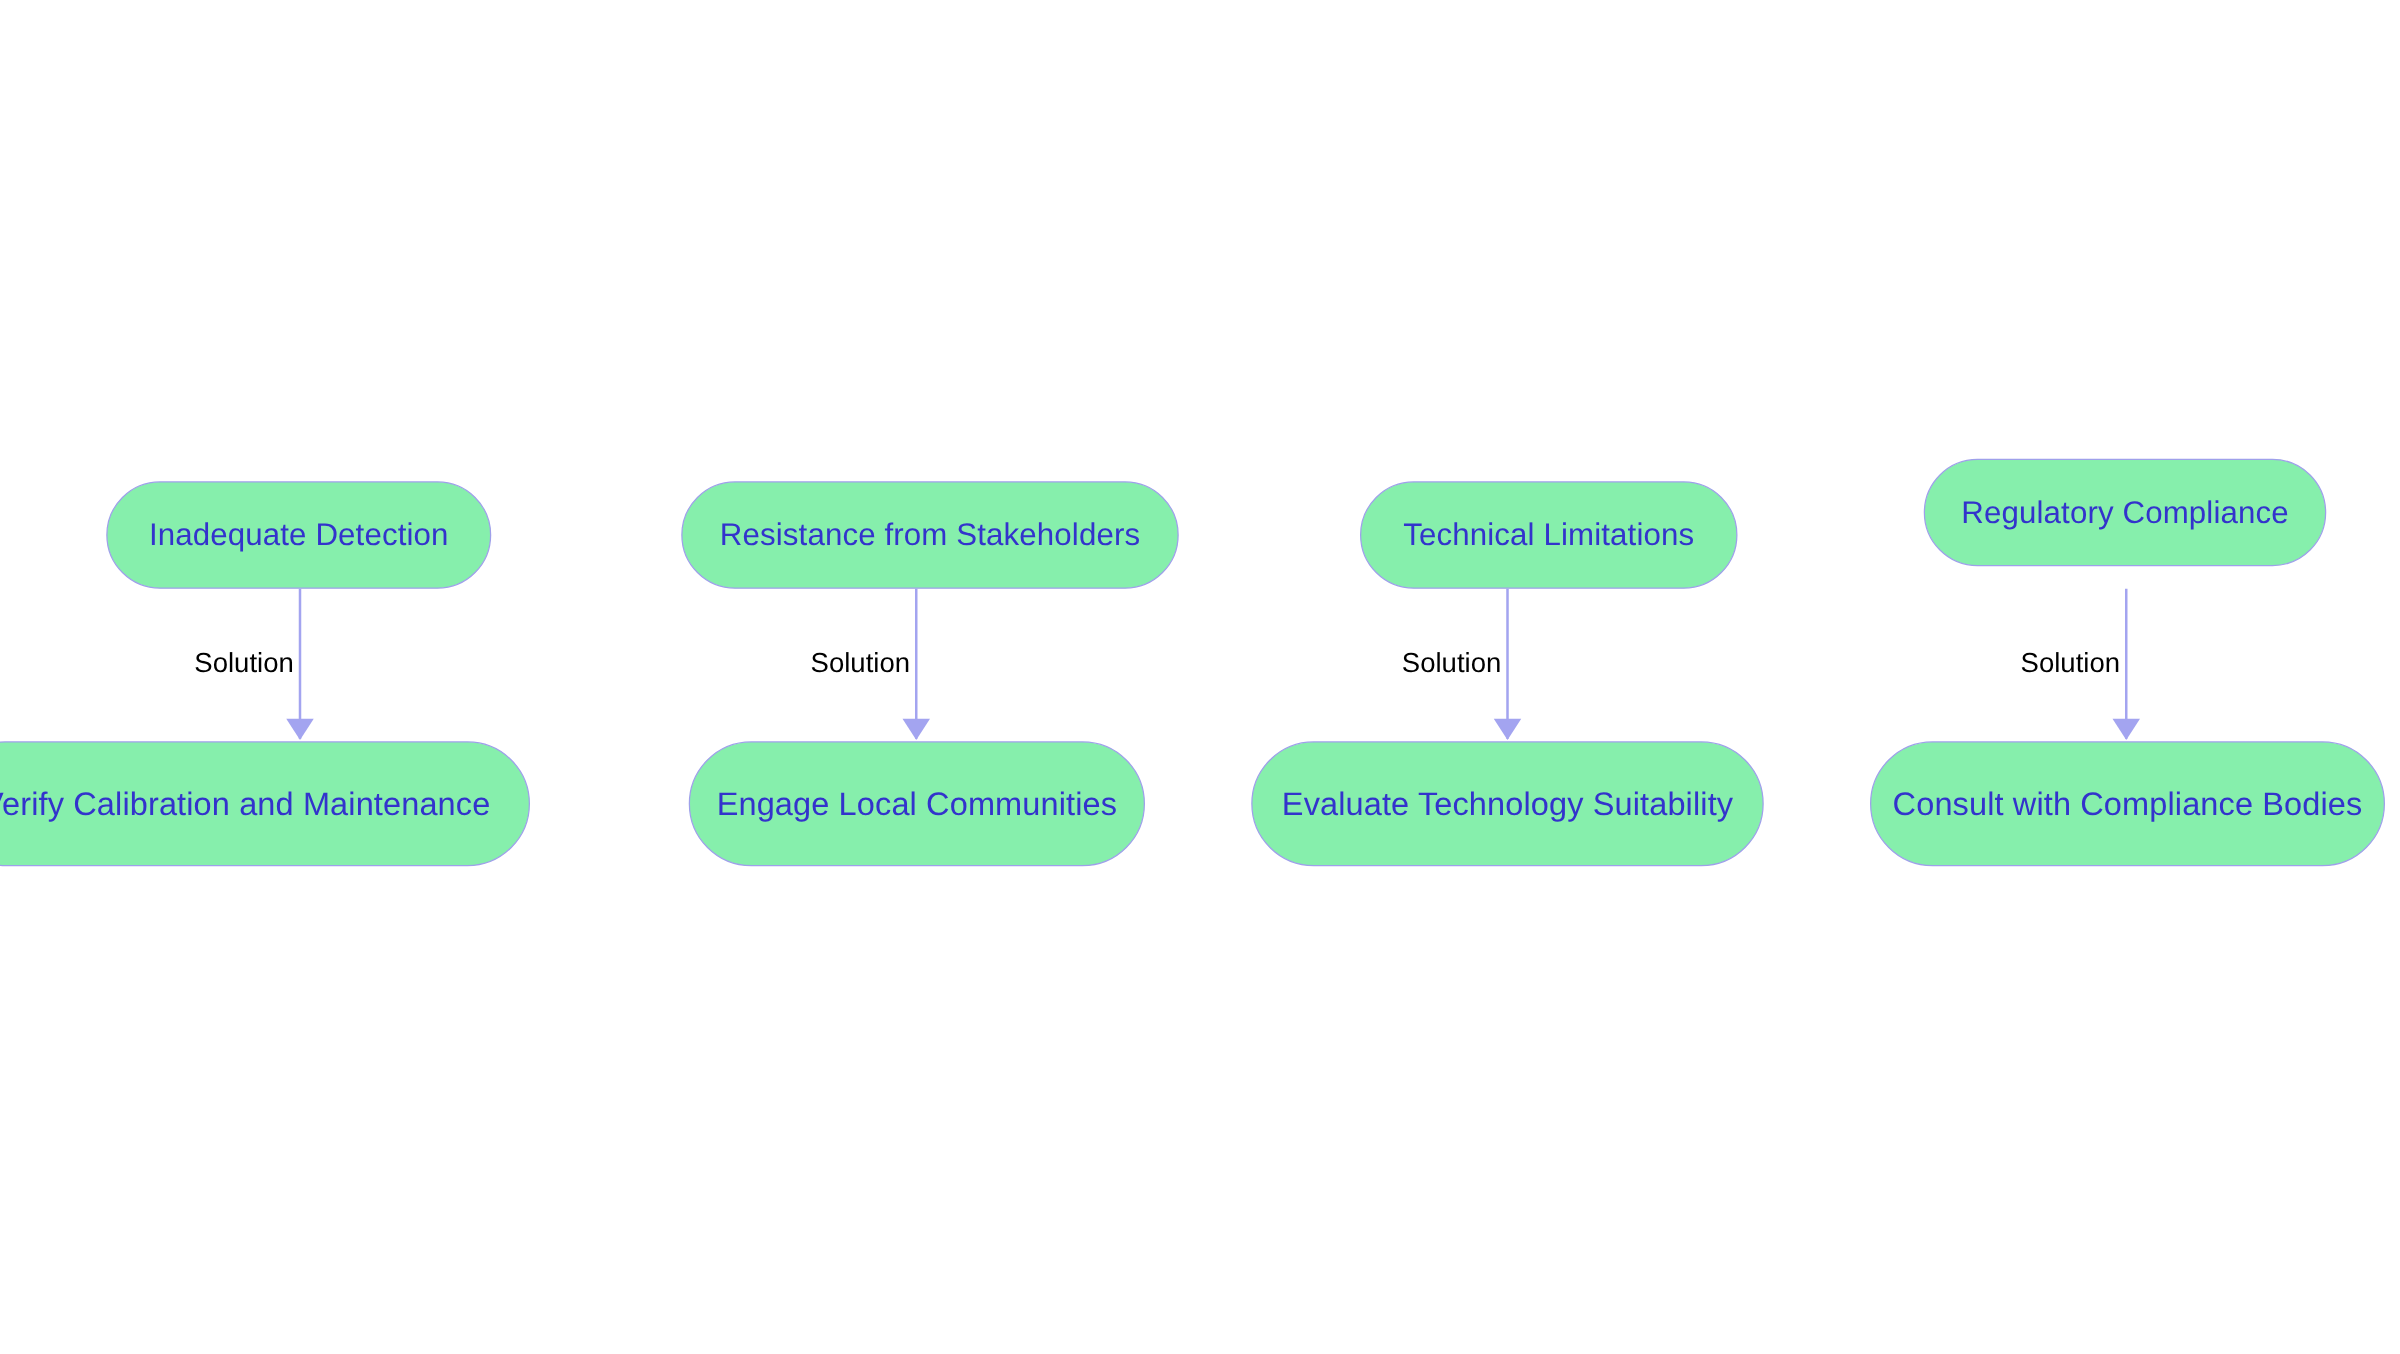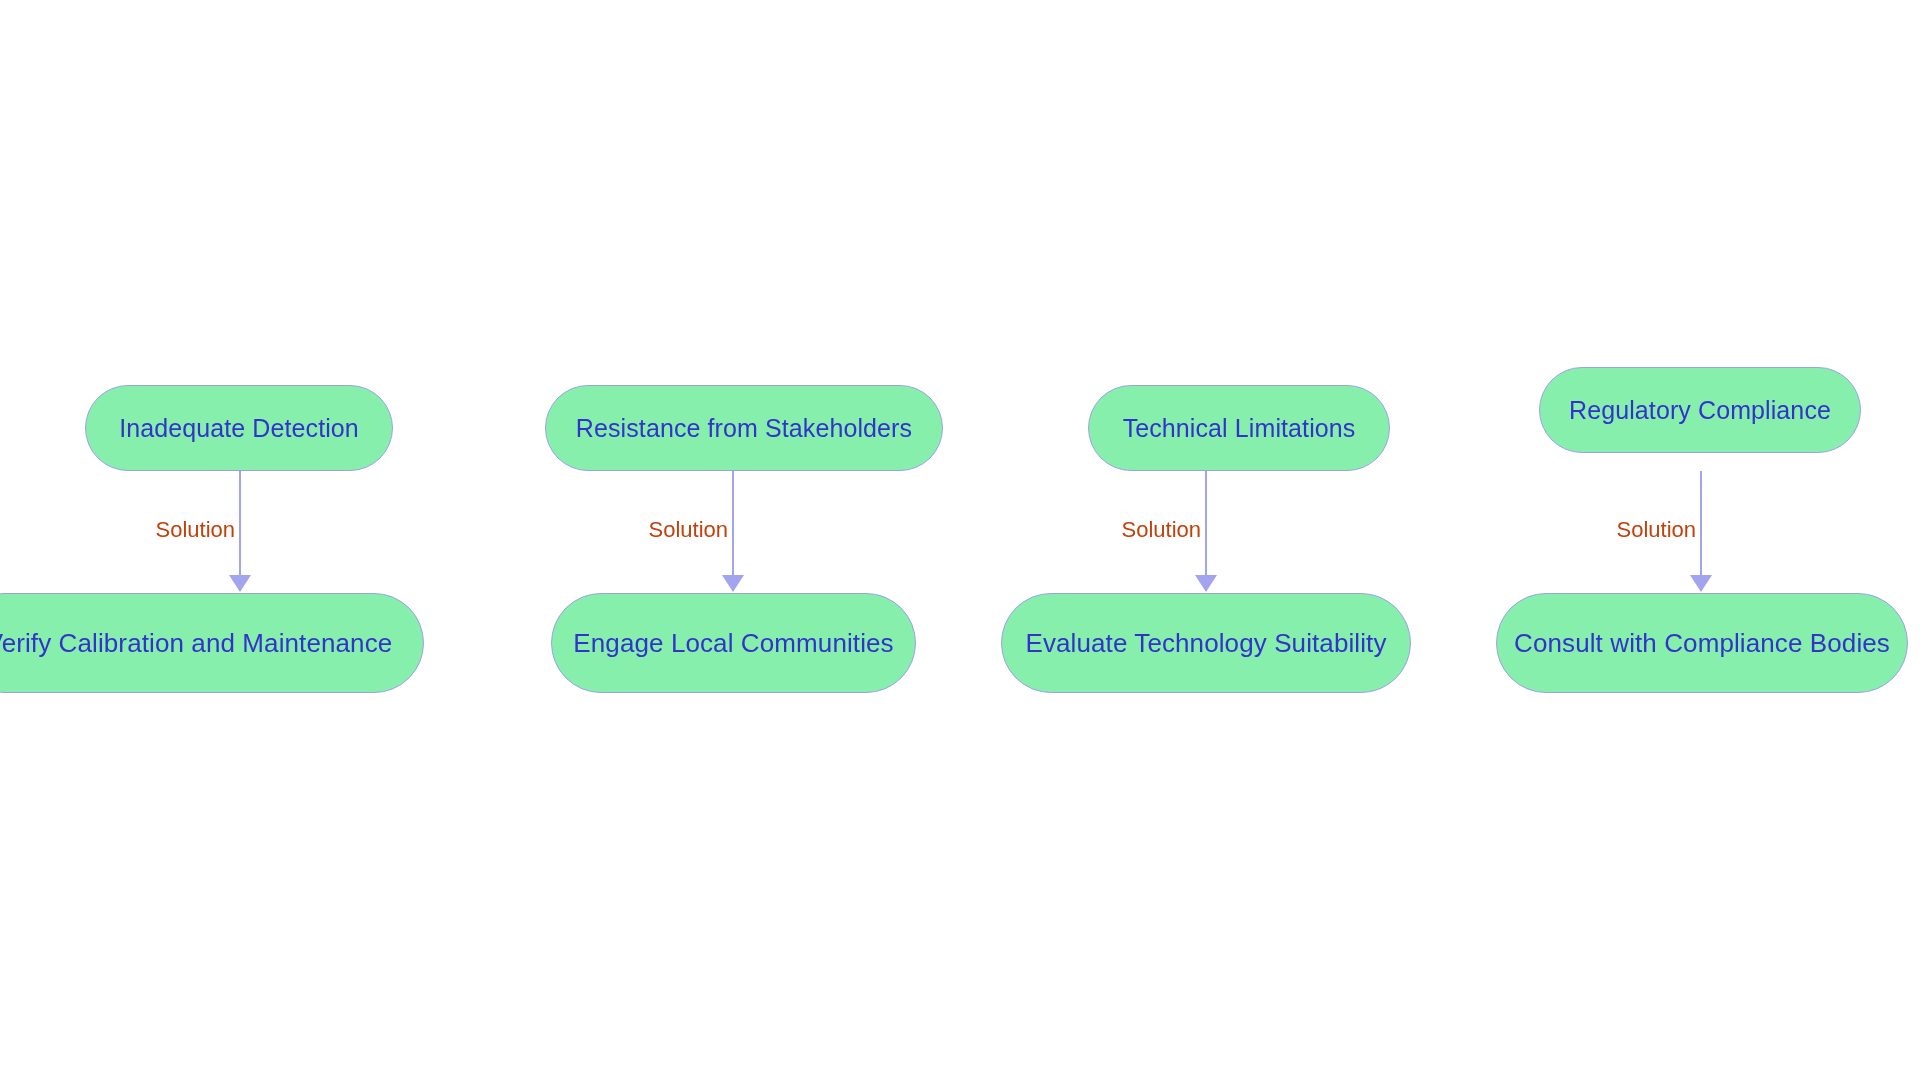--- a/index.html
+++ b/index.html
@@ -73,21 +73,21 @@
     border-left: 11px solid transparent;
     border-right: 11px solid transparent;
     border-top: 17px solid #a3a4f0;
   }
   .connector-label {
     position: absolute;
     right: 62px;
     top: 50%;
     transform: translateY(-50%);
     font-size: 22px;
-    color: #c2410c;
+    color: #000000;
     background: #ffffff;
     padding: 1px 3px 2px 3px;
     line-height: 1.1;
     white-space: nowrap;
   }
 </style>
 </head>
 <body>
 
 <div id="canvas">

